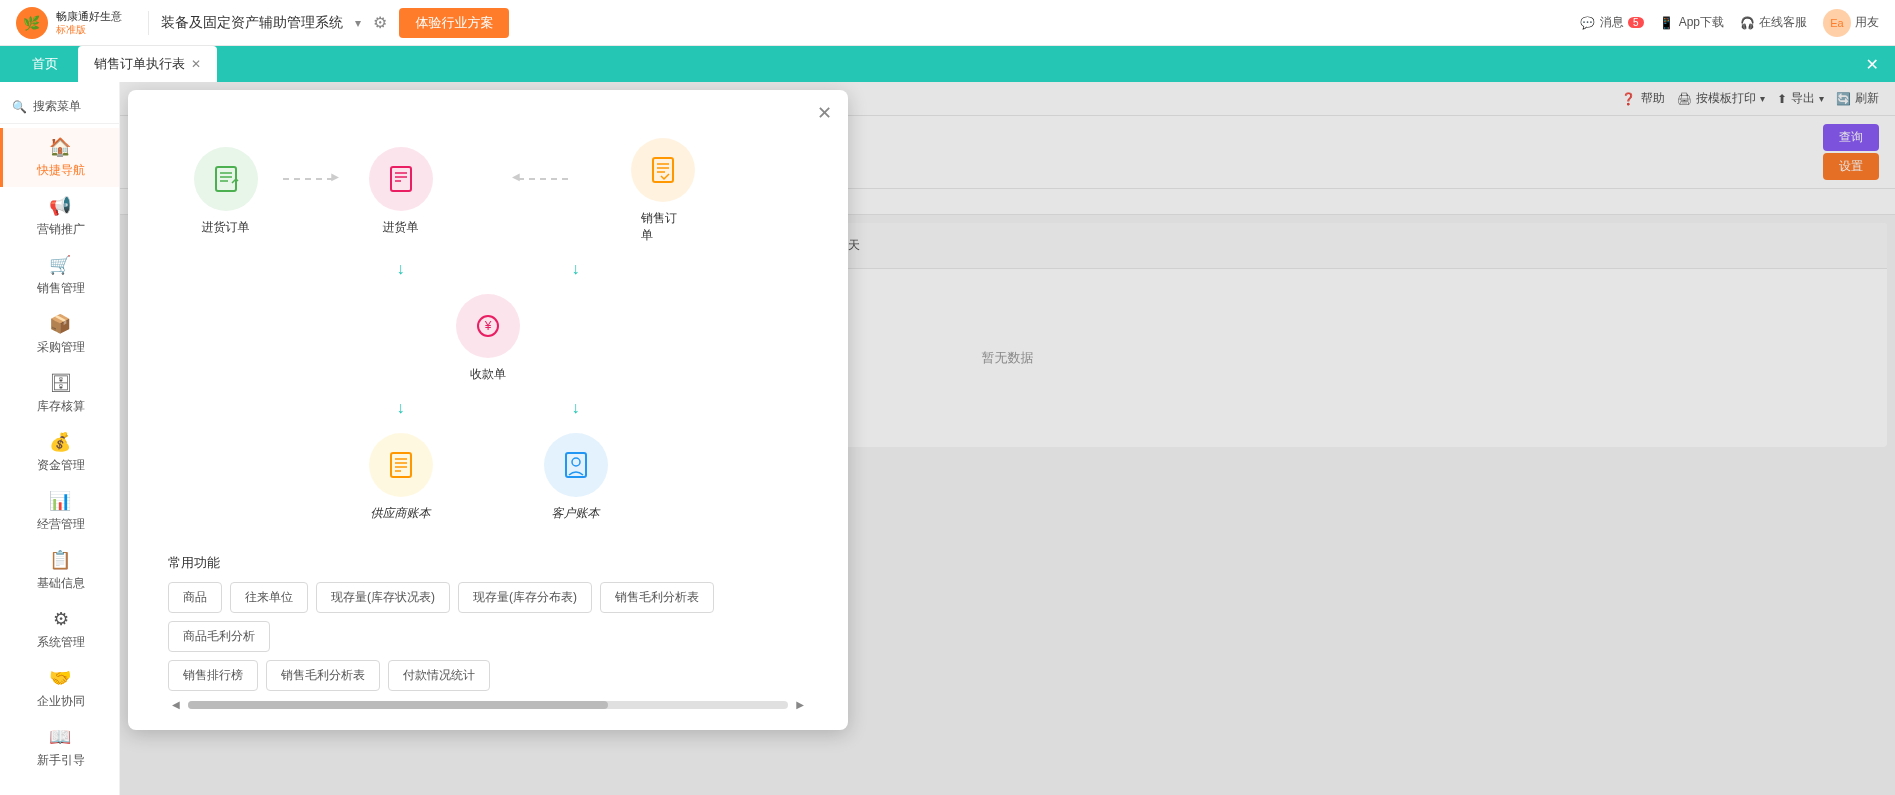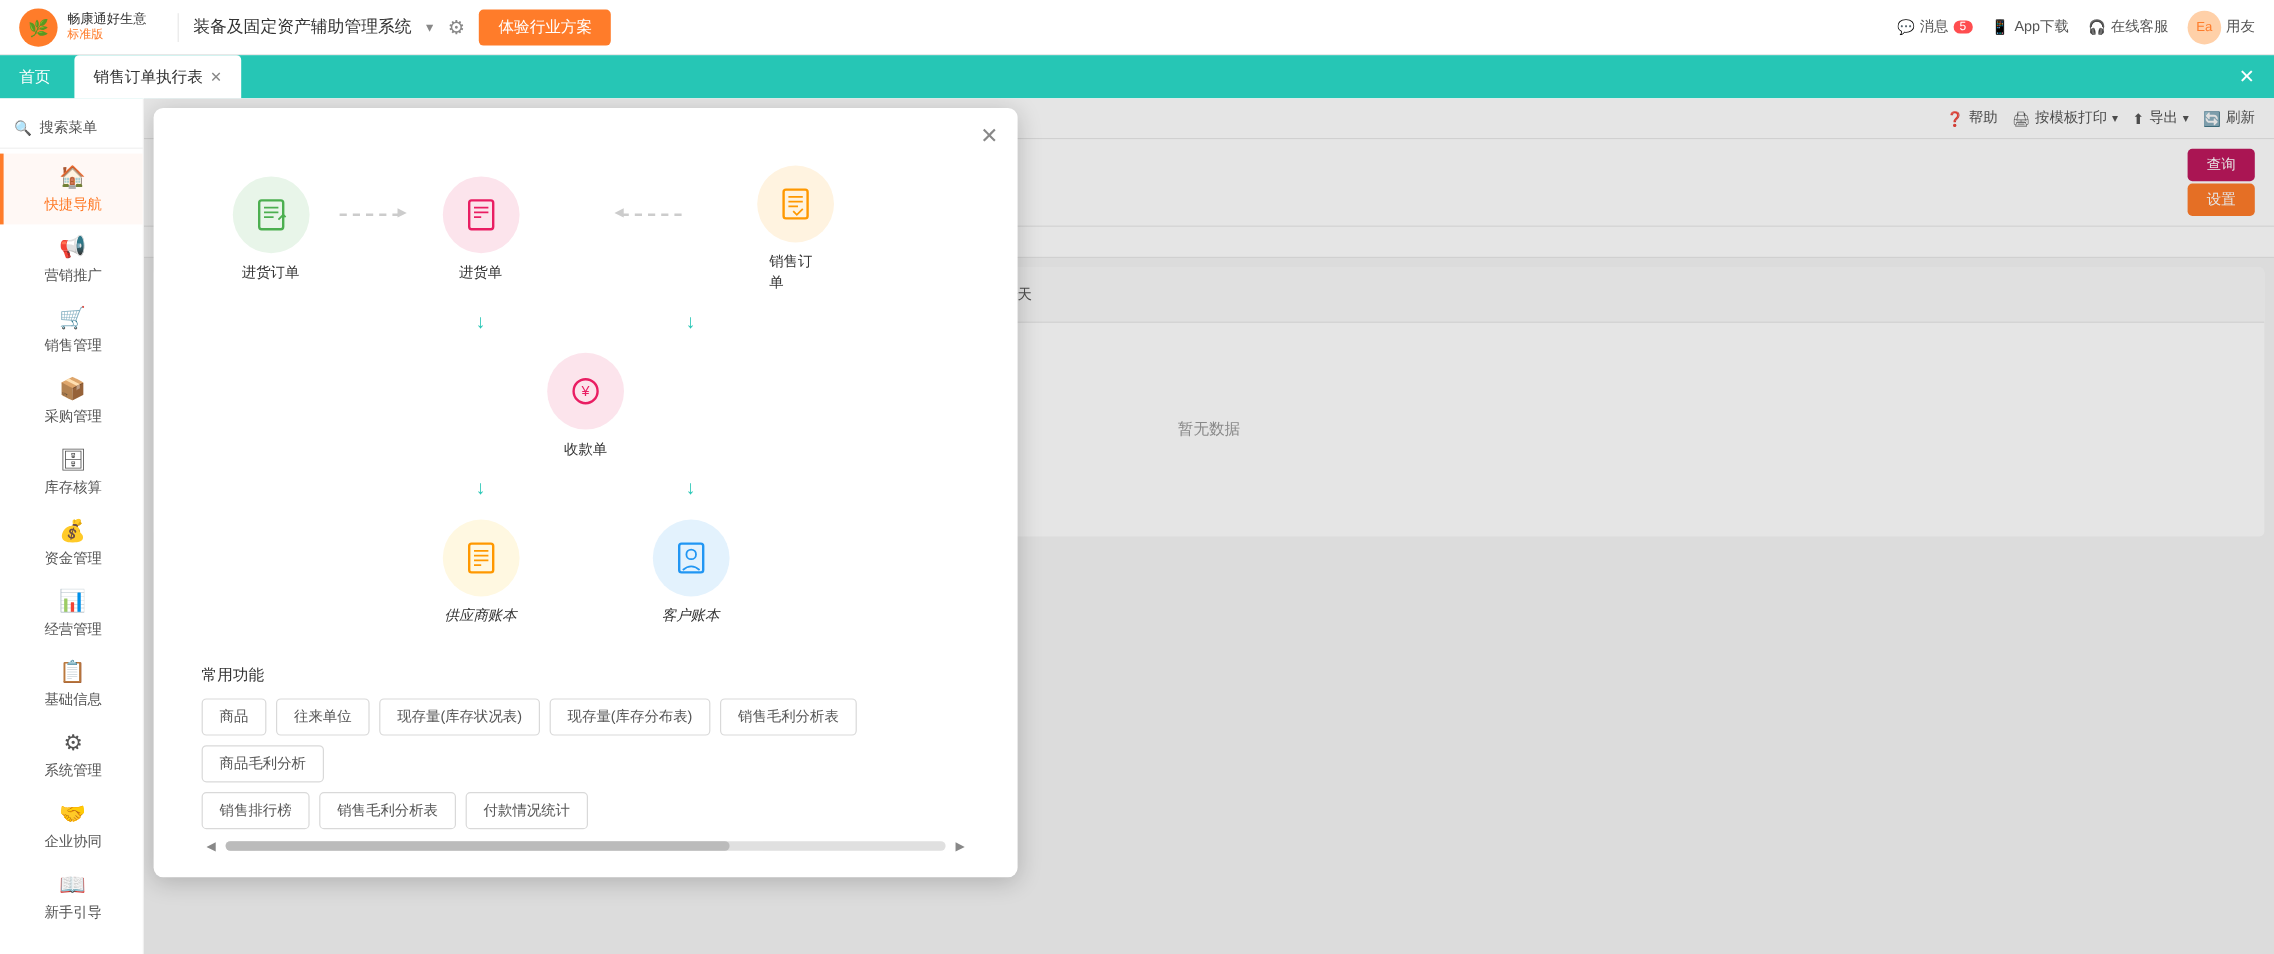--- a/index.html
+++ b/index.html
@@ -99,21 +99,21 @@
     .tab-item.active {
       background: white;
       color: #333;
       border-radius: 4px 4px 0 0;
     }
     .tab-close {
       margin-left: 6px;
       font-size: 12px;
       color: #888;
     }
-    .tab-item:first-child { padding-left: 16px; padding-right: 20px; }
+    .tab-item:first-child { padding-left: 32px; padding-right: 20px; }
     .tab-close-all {
       margin-left: auto;
       margin-right: 8px;
       color: white;
       font-size: 16px;
       cursor: pointer;
       padding: 0 8px;
     }
 
     
@@ -214,21 +214,21 @@
       border-radius: 4px;
       padding: 4px 8px;
       font-size: 12px;
       color: #555;
       width: 180px;
       display: flex;
       align-items: center;
       justify-content: space-between;
     }
     .query-btn {
-      background: #be185d;
+      background: #8b5cf6;
       color: white;
       border: none;
       border-radius: 4px;
       padding: 5px 16px;
       font-size: 12px;
       cursor: pointer;
     }
     .set-btn {
       background: #ff7c2a;
       color: white;

